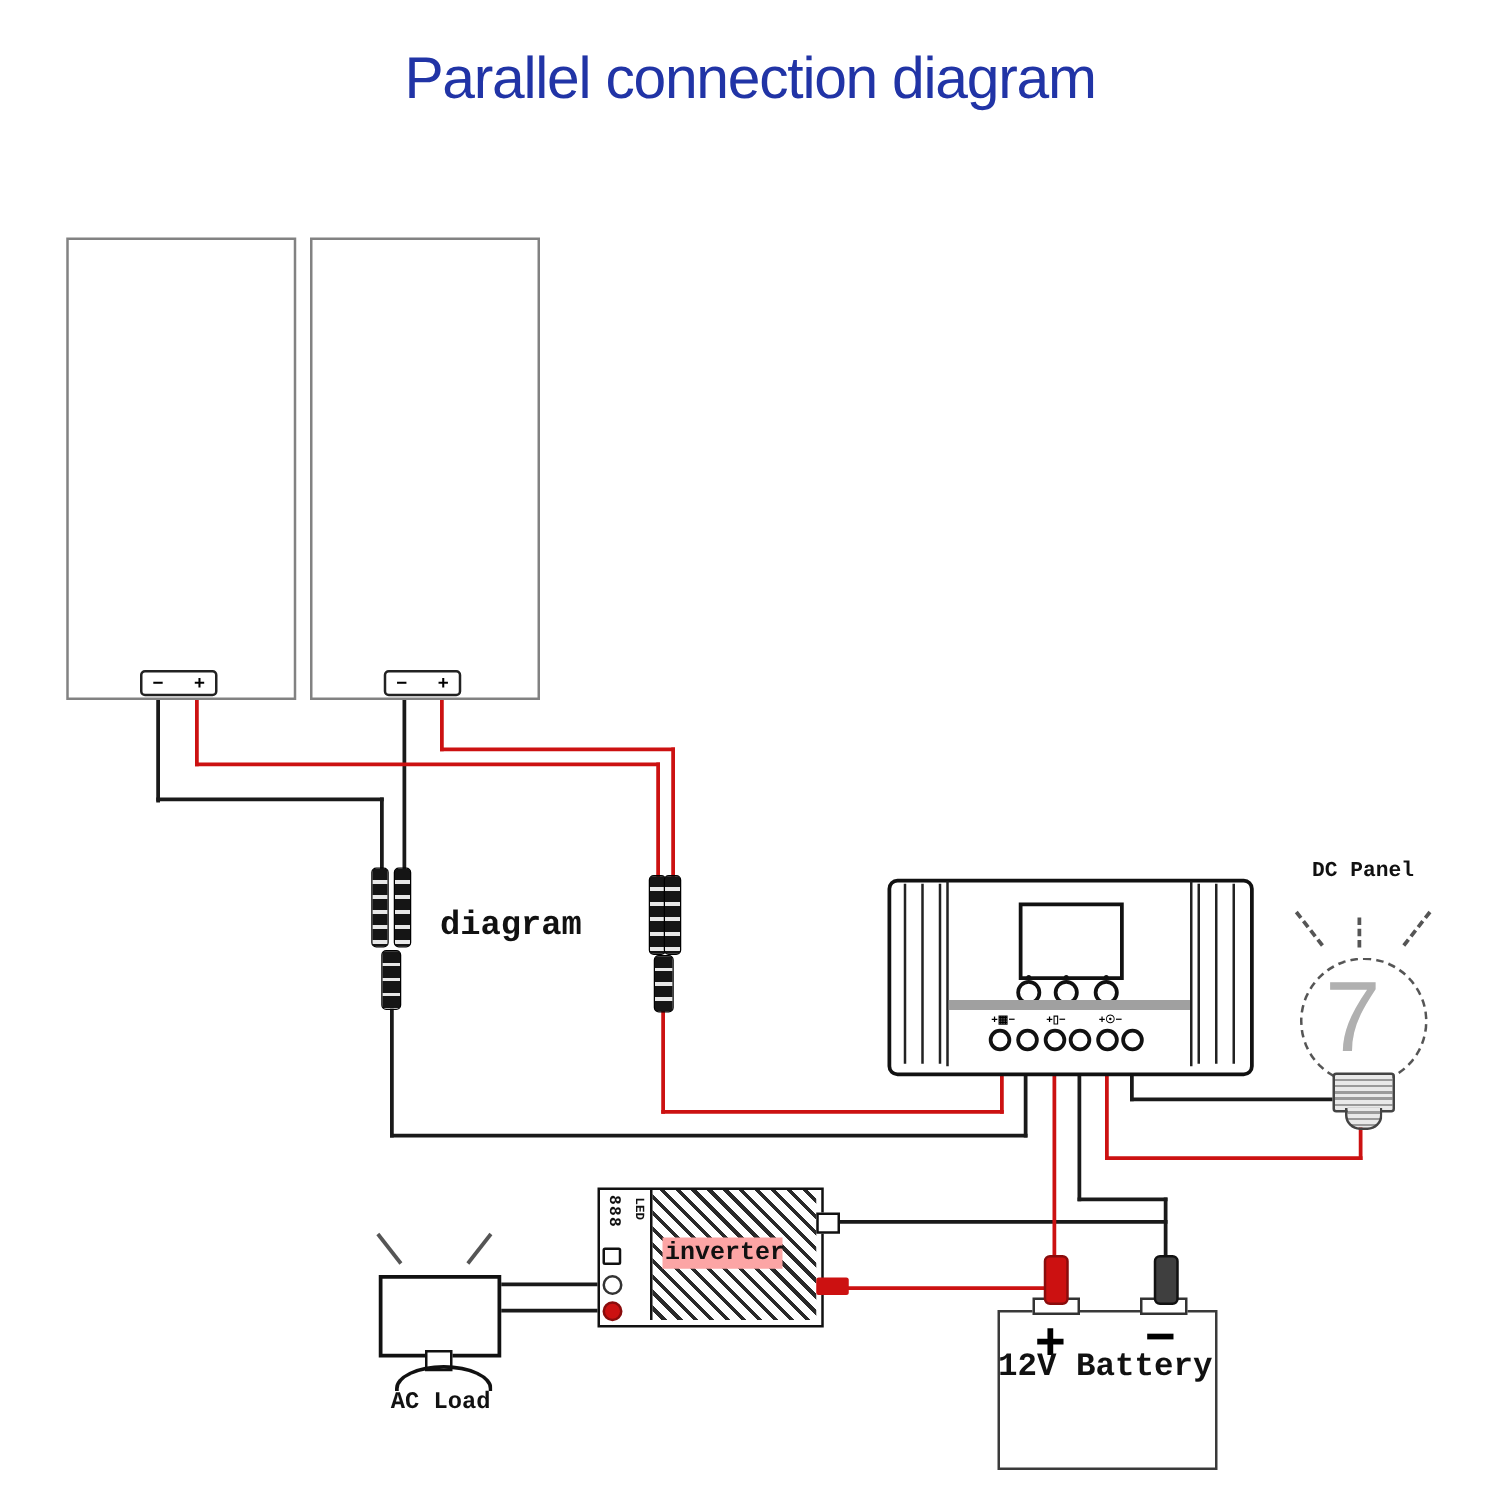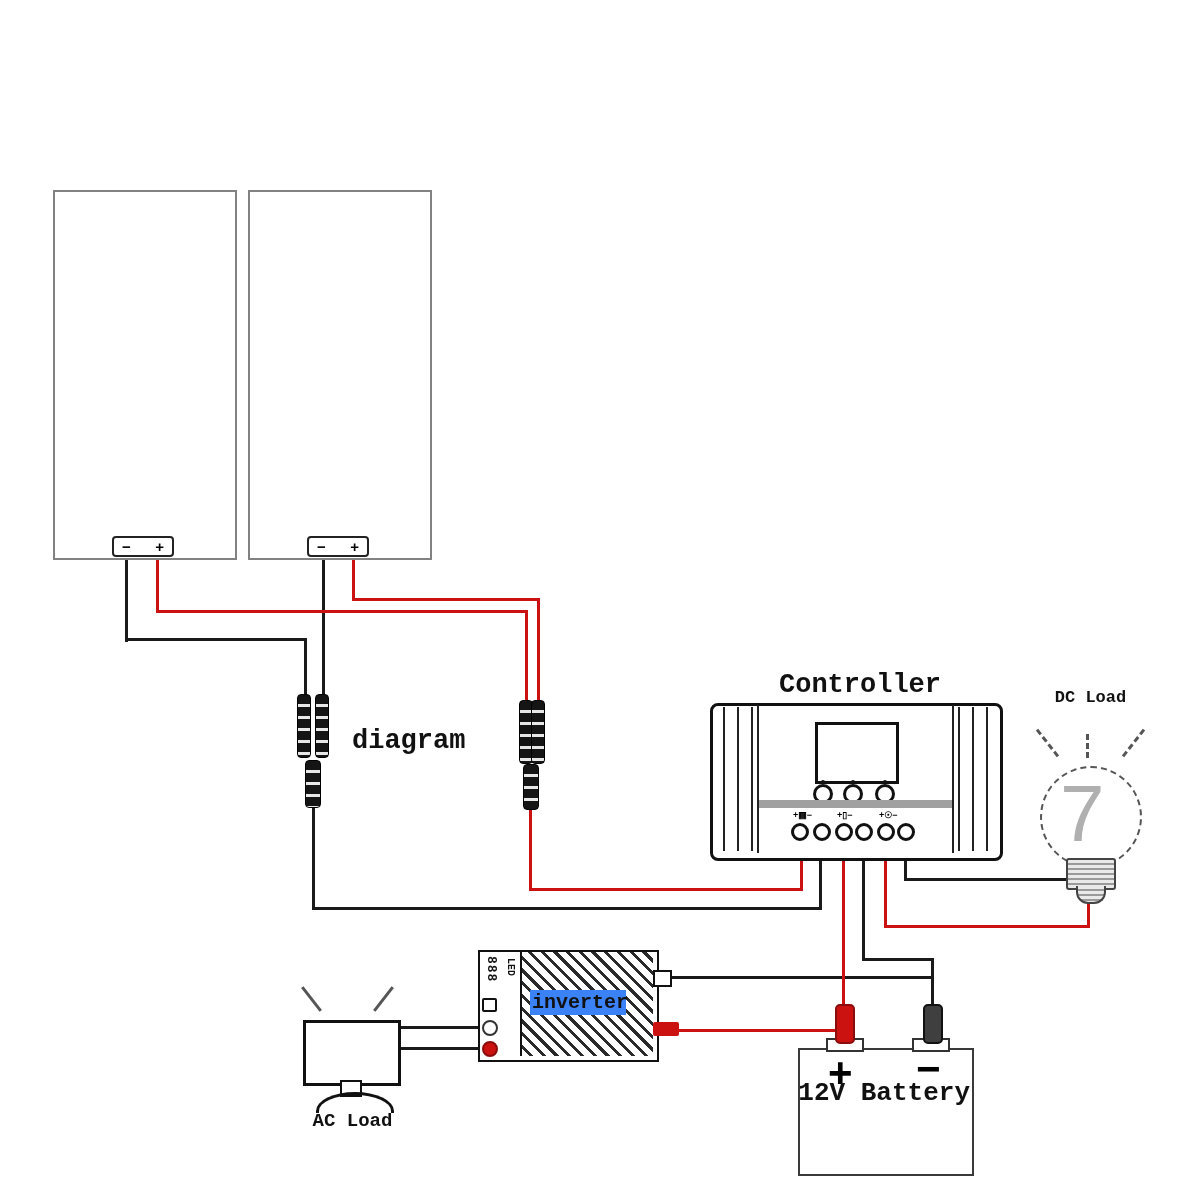--- a/index.html
+++ b/index.html
@@ -37,21 +37,21 @@
   .bulb-base{background:repeating-linear-gradient(180deg,#e9e9e9 0 3px,#9a9a9a 3px 5px);
              border:2px solid #444;border-radius:3px;z-index:3;}
   .bulb-tip{background:repeating-linear-gradient(180deg,#e9e9e9 0 3px,#9a9a9a 3px 5px);
             border:2px solid #444;border-top:none;border-radius:0 0 12px 12px;z-index:3;}
   .filament{font-size:80px;color:#b0b0b0;z-index:2;font-family:"Liberation Sans",sans-serif;}
   .ray{width:0;border-left:3px dashed #555;z-index:2;}
   
   .inv-box{border:2px solid #111;background:#fff;z-index:2;}
   .inv-hatch{background:repeating-linear-gradient(45deg,#fff 0 6px,#2a2a2a 6px 9px);z-index:2;}
   .inv-strip{background:#fff;border-right:2px solid #111;z-index:3;}
-  .inv-label{background:#3b82f6;text-align:right;font-size:20px;z-index:4;padding:1px 2px;}
+  .inv-label{background:#fca5a5;text-align:right;font-size:20px;z-index:4;padding:1px 2px;}
   .rot{transform:rotate(90deg);transform-origin:left top;white-space:nowrap;z-index:4;}
   .tab-w{background:#fff;border:2px solid #111;z-index:3;}
   .tab-r{background:var(--red,#cc1111);z-index:3;border-radius:2px;}
   .sock{width:16px;height:16px;border:2px solid #333;border-radius:50%;background:#fff;z-index:4;box-sizing:border-box;}
   .pwr{width:16px;height:16px;border:2px solid #8a0c0c;border-radius:50%;background:var(--red,#cc1111);z-index:4;box-sizing:border-box;}
   .port{width:15px;height:14px;border:2px solid #111;border-radius:2px;background:#fff;z-index:4;box-sizing:border-box;}
   
   .monitor{border:3px solid #111;background:#fff;z-index:2;}
   .neck{border:2px solid #111;background:#fff;z-index:2;}
   .stand{border:3px solid #111;border-bottom:none;border-radius:100% 100% 0 0/180% 180% 0 0;z-index:2;}
@@ -60,20 +60,21 @@
   .bat-tab{border:2px solid #333;background:#fff;z-index:3;}
   .clamp-pos{background:var(--red,#cc1111);border:2px solid #8a0c0c;border-radius:5px;z-index:3;}
   .clamp-neg{background:#3f3f3f;border:2px solid #111;border-radius:5px;z-index:3;}
   .sign{font-weight:bold;color:#000;z-index:3;line-height:1;}
 </style>
 </head>
 <body>
 
 <div id="canvas">
 
+  <div class="abs title">Parallel connection diagram</div>
 
   <div class="abs panel" style="left:53px;top:190px;width:180px;height:366px;"></div>
   <div class="abs panel" style="left:248px;top:190px;width:180px;height:366px;"></div>
   <div class="abs jbox" style="left:112px;top:536px;width:62px;height:21px;">
     <span>−</span>
     <span>+</span>
   </div>
   <div class="abs jbox" style="left:307px;top:536px;width:62px;height:21px;">
     <span>−</span>
     <span>+</span>
@@ -111,21 +112,20 @@
   <div class="w r" style="left:678px;top:1029px;width:160px;height:3px;"></div>
 
   <div class="abs mc4" style="left:297px;top:694px;width:12px;height:62px;"></div>
   <div class="abs mc4" style="left:315px;top:694px;width:12px;height:62px;"></div>
   <div class="abs mc4" style="left:305px;top:760px;width:14px;height:46px;"></div>
   <div class="abs mc4" style="left:519px;top:700px;width:12px;height:62px;"></div>
   <div class="abs mc4" style="left:531px;top:700px;width:12px;height:62px;"></div>
   <div class="abs mc4" style="left:523px;top:764px;width:14px;height:44px;"></div>
   <div class="abs mono" style="left:352px;top:726px;font-size:27px;z-index:2;">diagram</div>
 
-  <div class="abs mono" style="left:760px;top:670px;width:200px;text-align:center;font-size:27px;z-index:2;">Controller</div>
   <div class="abs ctl-outer" style="left:710px;top:703px;width:287px;height:152px;"></div>
   <div class="abs fin" style="left:723px;top:707px;height:144px;"></div>
   <div class="abs fin" style="left:737px;top:707px;height:144px;"></div>
   <div class="abs fin" style="left:751px;top:707px;height:144px;"></div>
   <div class="abs fin" style="left:757px;top:705px;height:148px;"></div>
   <div class="abs fin" style="left:952px;top:705px;height:148px;"></div>
   <div class="abs fin" style="left:958px;top:707px;height:144px;"></div>
   <div class="abs fin" style="left:972px;top:707px;height:144px;"></div>
   <div class="abs fin" style="left:986px;top:707px;height:144px;"></div>
   <div class="abs lcd" style="left:815px;top:722px;width:78px;height:56px;"></div>
@@ -139,21 +139,21 @@
   <div class="abs tgroup" style="left:793px;top:810px;">+▦−</div>
   <div class="abs tgroup" style="left:837px;top:810px;">+▯−</div>
   <div class="abs tgroup" style="left:879px;top:810px;">+☉−</div>
   <div class="abs term" style="left:791px;top:823px;"></div>
   <div class="abs term" style="left:813px;top:823px;"></div>
   <div class="abs term" style="left:835px;top:823px;"></div>
   <div class="abs term" style="left:855px;top:823px;"></div>
   <div class="abs term" style="left:877px;top:823px;"></div>
   <div class="abs term" style="left:897px;top:823px;"></div>
 
-  <div class="abs mono" style="left:1048px;top:688px;width:85px;text-align:center;font-size:17px;z-index:2;">DC Load</div>
+  <div class="abs mono" style="left:1048px;top:688px;width:85px;text-align:center;font-size:17px;z-index:2;">DC Panel</div>
   <div class="abs ray" style="left:1086px;top:734px;height:24px;"></div>
   <div class="abs ray" style="left:1046px;top:726px;height:34px;transform:rotate(-38deg);"></div>
   <div class="abs ray" style="left:1132px;top:726px;height:34px;transform:rotate(38deg);"></div>
   <div class="abs bulb-glass" style="left:1040px;top:766px;"></div>
   <div class="abs filament" style="left:1060px;top:768px;">7</div>
   <div class="abs bulb-base" style="left:1066px;top:858px;width:46px;height:28px;"></div>
   <div class="abs bulb-tip" style="left:1076px;top:886px;width:26px;height:16px;"></div>
 
   <div class="abs inv-box" style="left:478px;top:950px;width:177px;height:108px;"></div>
   <div class="abs inv-hatch" style="left:521px;top:952px;width:132px;height:104px;"></div>

